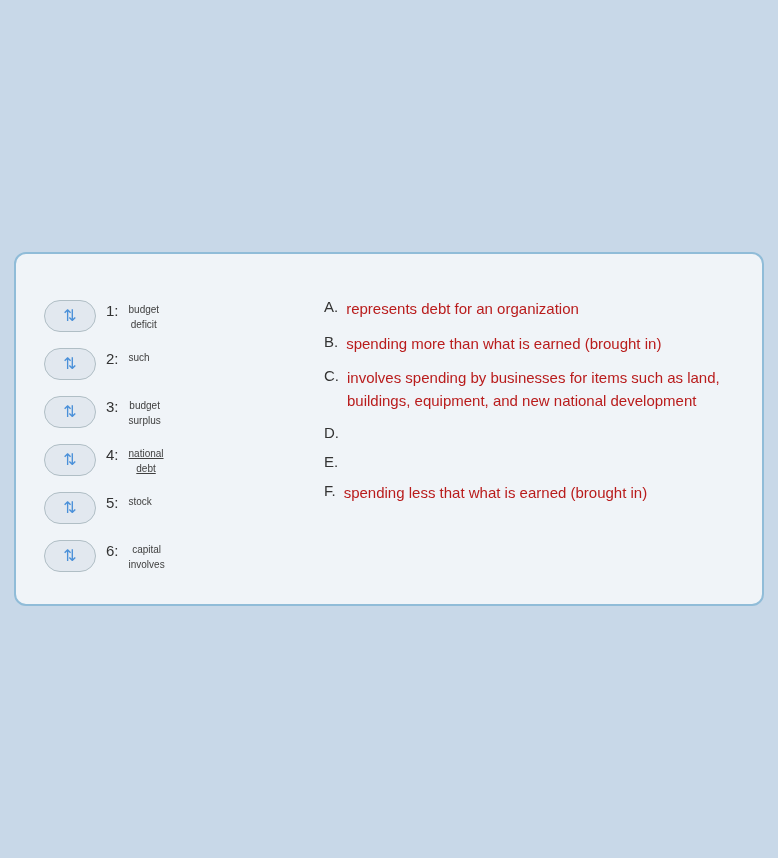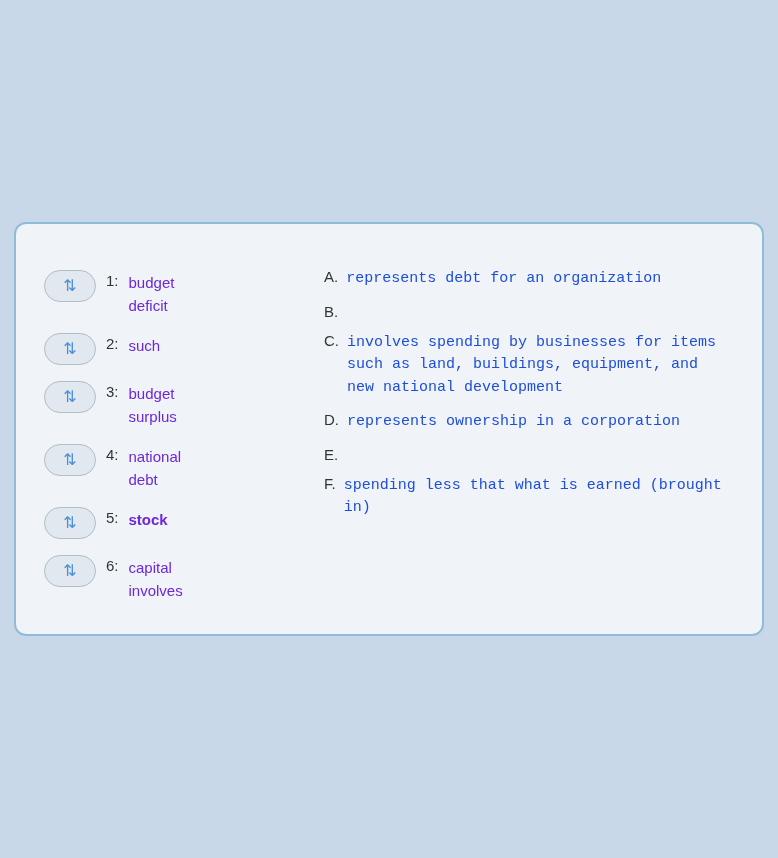--- a/index.html
+++ b/index.html
@@ -80,24 +80,25 @@
       margin-top: 2px;
     }
 
     .dropdown-arrows {
       color: #4a90d9;
       font-size: 16px;
       line-height: 1;
     }
 
     .term-label {
-      font-size: 15px;
-      color: #6d28d9;
+      font-size: 10px;
+      color: #404040;
       padding-top: 4px;
       line-height: 1.5;
+      text-align: center;
     }
 
     .term-number {
       font-size: 15px;
       color: #333;
       padding-top: 4px;
       flex-shrink: 0;
     }
 
     .def-item {
@@ -108,23 +109,22 @@
 
     .def-letter {
       font-size: 15px;
       color: #333;
       flex-shrink: 0;
       font-weight: normal;
     }
 
     .def-text {
       font-size: 15px;
-      color: #1d4ed8;
+      color: #b91c1c;
       line-height: 1.5;
-      font-family: Liberation Mono, monospace;
     }
   </style>
 </head>
 <body>
 
 <div class="card">
   <div class="question-title"></div>
   <div class="instructions">
     <span></span>
     <span class="points"></span>
@@ -154,55 +154,55 @@
           </div>
           <span class="term-number">3:</span>
           <span class="term-label" style="white-space: pre-line;">budget
 surplus</span>
         </div>
         <div class="match-item">
           <div class="dropdown">
             <span class="dropdown-arrows">⇅</span>
           </div>
           <span class="term-number">4:</span>
-          <span class="term-label" style="white-space: pre-line;">national
+          <span class="term-label" style="white-space: pre-line; text-decoration: underline;">national
 debt</span>
         </div>
         <div class="match-item">
           <div class="dropdown">
             <span class="dropdown-arrows">⇅</span>
           </div>
           <span class="term-number">5:</span>
-          <span class="term-label" style="white-space: pre-line; font-weight: bold;">stock</span>
+          <span class="term-label" style="white-space: pre-line;">stock</span>
         </div>
         <div class="match-item">
           <div class="dropdown">
             <span class="dropdown-arrows">⇅</span>
           </div>
           <span class="term-number">6:</span>
           <span class="term-label" style="white-space: pre-line;">capital
 involves</span>
         </div>
       </div>
 
     <div class="right-col" id="defs-col">
         <div class="def-item">
           <span class="def-letter">A.</span>
           <span class="def-text">represents debt for an organization</span>
         </div>
         <div class="def-item">
           <span class="def-letter">B.</span>
+          <span class="def-text">spending more than what is earned (brought in)</span>
         </div>
         <div class="def-item">
           <span class="def-letter">C.</span>
           <span class="def-text">involves spending by businesses for items such as land, buildings, equipment, and new national development</span>
         </div>
         <div class="def-item">
           <span class="def-letter">D.</span>
-          <span class="def-text">represents ownership in a corporation</span>
         </div>
         <div class="def-item">
           <span class="def-letter">E.</span>
         </div>
         <div class="def-item">
           <span class="def-letter">F.</span>
           <span class="def-text">spending less that what is earned (brought in)</span>
         </div>
       </div>
   </div>

